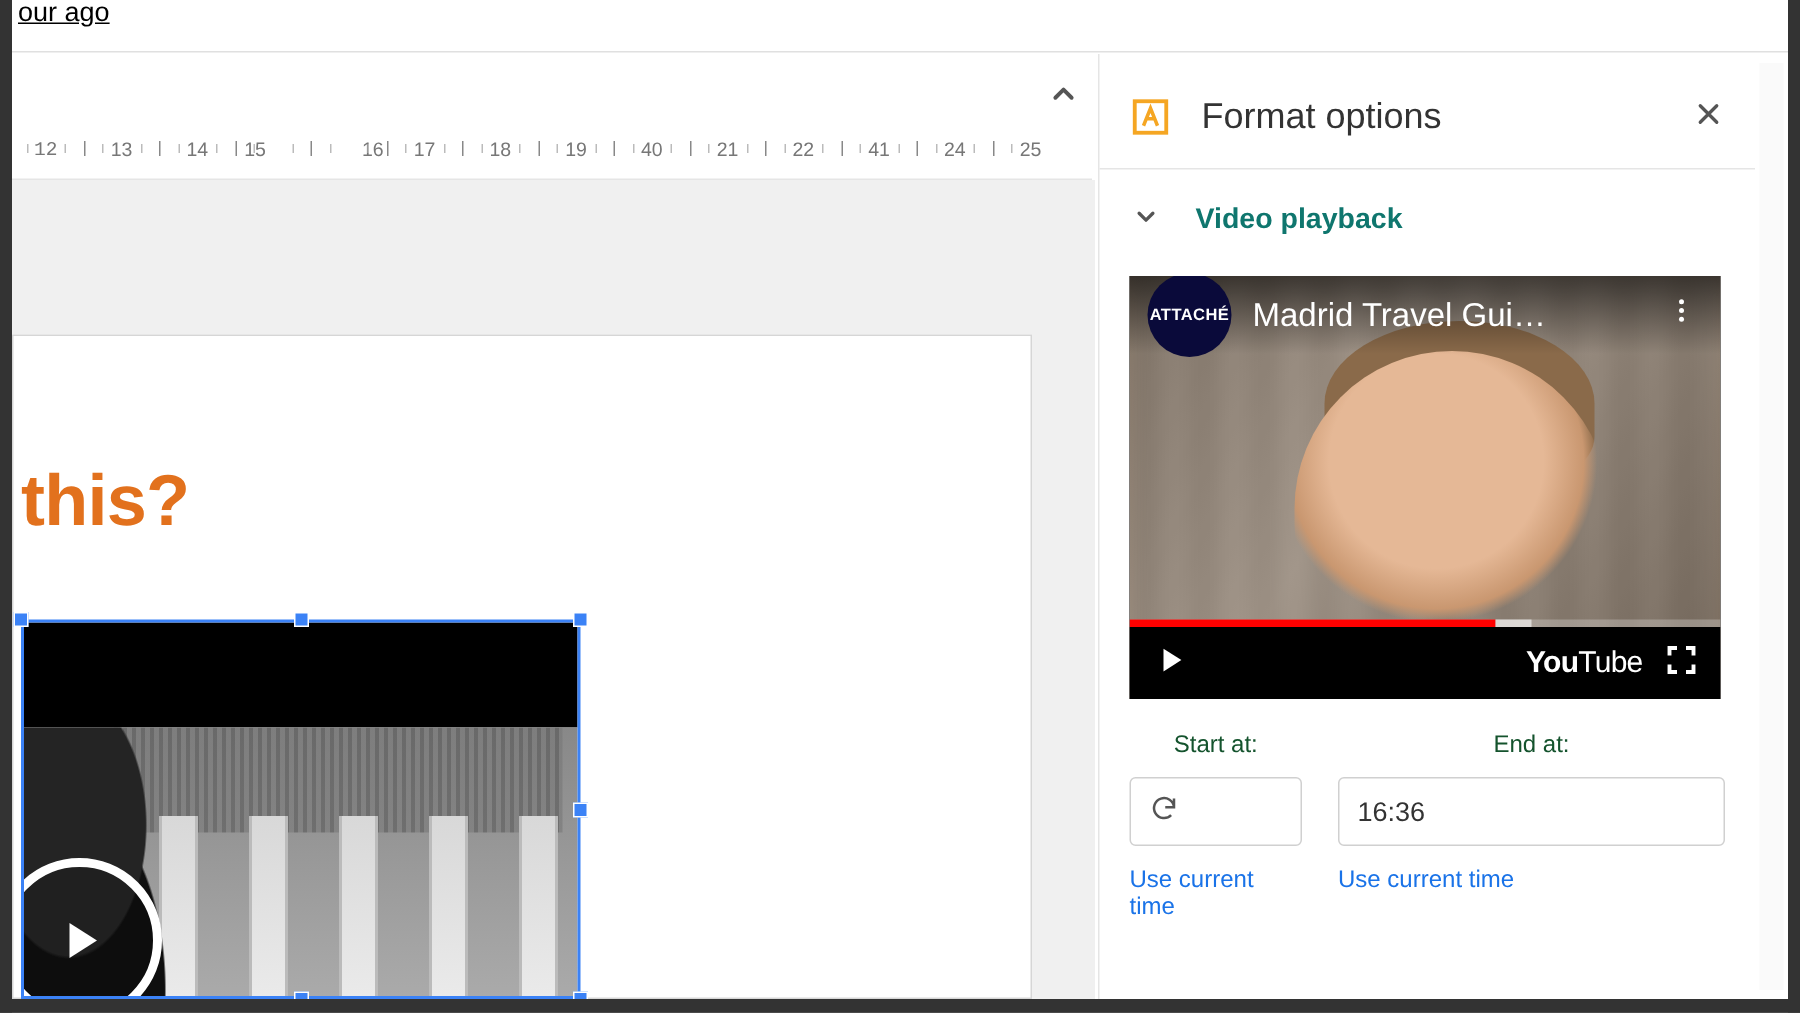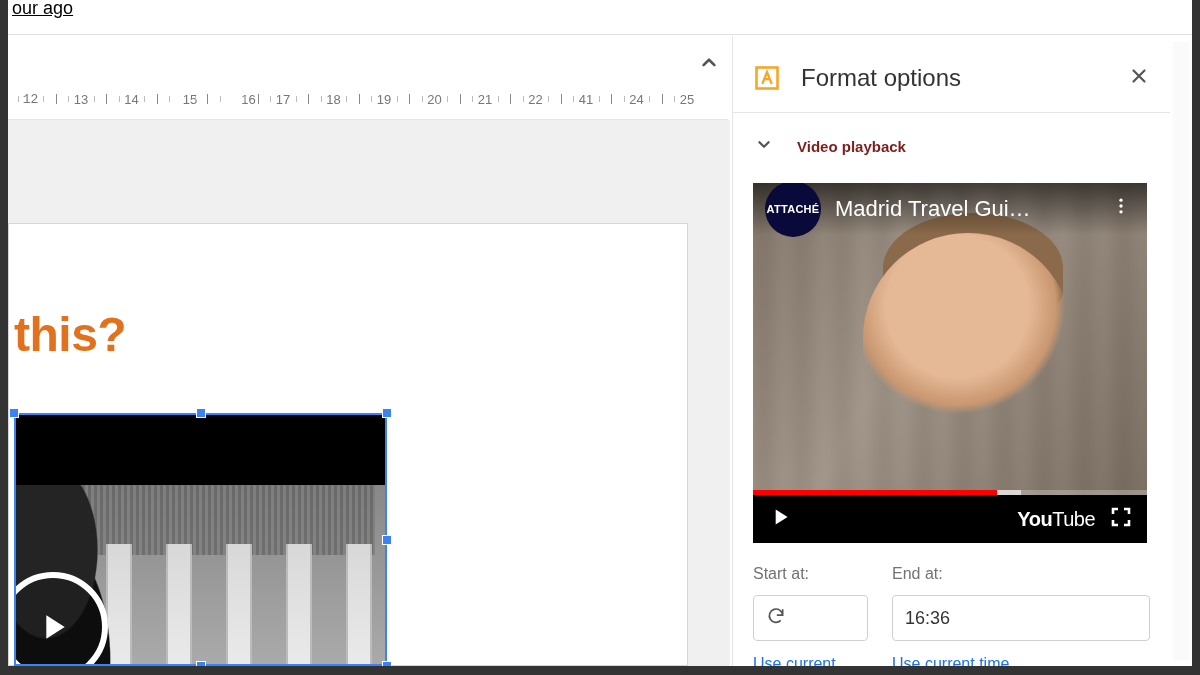--- a/index.html
+++ b/index.html
@@ -40,43 +40,43 @@
   
   .panel { position: absolute; right: 22px; top: 36px; width: 438px; bottom: 0; background: #fff; border-left: 1px solid #e5e5e5; }
   .panel-header { display: flex; align-items: center; padding: 28px 20px 20px 20px; }
   .panel-icon { width: 28px; height: 28px; display: inline-flex; align-items: center; justify-content: center; margin-right: 20px; }
   .panel-title { font-size: 24px; color: #333; font-weight: 400; flex: 1; }
   .panel-close { color: #555; cursor: pointer; }
   .panel-div { height: 1px; background: #e5e5e5; margin: 0; }
 
   .section-header { display: flex; align-items: center; padding: 20px 20px 18px 20px; }
   .section-chevron { color: #666; margin-right: 22px; }
-  .section-title { font-size: 15px; font-weight: 600; color: #7f1d1d; }
-
-  .yt-preview { margin: 6px 20px 0 20px; width: 394px; height: 360px; position: relative; background: #000; overflow: hidden; }
+  .section-title { font-size: 19px; font-weight: 600; color: #0f766e; }
+
+  .yt-preview { margin: 6px 20px 0 20px; width: 394px; height: 282px; position: relative; background: #000; overflow: hidden; }
   .yt-main { position: absolute; inset: 0; background: linear-gradient(120deg, #8a7a6a 0%, #b2a292 40%, #7a6a5a 100%); }
   .yt-face { position: absolute; left: 110px; top: 50px; width: 210px; height: 210px; border-radius: 50% 50% 45% 45%; background: radial-gradient(circle at 45% 35%, #e5b896 0 40%, #c99770 55%, transparent 60%); }
   .yt-hair { position: absolute; left: 130px; top: 30px; width: 180px; height: 110px; border-radius: 50% 50% 30% 30%; background: #8a6a4a; }
   .yt-bg-blur { position: absolute; inset: 0; filter: blur(6px); opacity: 0.25; background: repeating-linear-gradient(90deg, #555 0 20px, #777 20px 40px); }
   .yt-topbar { position: absolute; left: 0; right: 0; top: 0; height: 52px; background: linear-gradient(rgba(0,0,0,0.6), rgba(0,0,0,0)); display: flex; align-items: center; padding: 0 12px; color: #fff; font-size: 20px; }
   .yt-logo { width: 56px; height: 56px; border-radius: 50%; background: #0a0a3a; color: #fff; display: flex; align-items: center; justify-content: center; font-size: 11px; font-weight: 800; letter-spacing: 0.3px; margin-right: 14px; }
   .yt-title { flex: 1; white-space: nowrap; overflow: hidden; text-overflow: ellipsis; font-size: 22px; }
   .yt-more { color: #fff; font-size: 22px; padding: 0 4px; }
   .yt-bottombar { position: absolute; left: 0; right: 0; bottom: 0; height: 48px; background: #000; display: flex; align-items: center; padding: 0 14px; color: #fff; justify-content: flex-end; }
   .yt-play { margin-right: auto; }
   .yt-brand { font-weight: 700; font-size: 20px; letter-spacing: -0.5px; margin-right: 14px; }
   .yt-brand .tube { font-weight: 400; }
   .yt-full { }
   .yt-progress { position: absolute; left: 0; right: 0; bottom: 48px; height: 5px; background: rgba(255,255,255,0.25); }
   .yt-progress-fill { height: 100%; width: 62%; background: #ff0000; }
   .yt-progress-load { position: absolute; left: 62%; width: 6%; top: 0; bottom: 0; background: rgba(255,255,255,0.6); }
 
   .time-row { display: flex; gap: 24px; margin: 22px 20px 0 20px; }
   .time-col { flex: 1; display: flex; flex-direction: column; }
-  .time-label { font-size: 16px; color: #737373; margin-bottom: 12px; }
+  .time-label { font-size: 16px; color: #14532d; margin-bottom: 12px; text-align: center; }
   .time-input-wrap { position: relative; border: 1px solid #d0d0d0; border-radius: 4px; height: 46px; display: flex; align-items: center; padding: 0 12px; }
   .time-input { border: none; outline: none; font-size: 18px; color: #333; flex: 1; background: transparent; font-family: inherit; }
   .reload-btn { color: #555; cursor: pointer; }
   .use-link { margin-top: 14px; font-size: 16px; color: #1a73e8; cursor: pointer; }
 
   .right-scrollbar { position: absolute; right: 0; top: 36px; bottom: 0; width: 22px; background: #fff; }
   .right-scrollbar-track { position: absolute; left: 3px; right: 3px; top: 6px; bottom: 6px; background: #fafafa; }
 
   .outer-shadow-right { position: absolute; right: 0; top: 0; bottom: 0; width: 8px; background: #333; }
   .outer-shadow-left { position: absolute; left: 0; top: 0; bottom: 0; width: 8px; background: #333; }
@@ -104,41 +104,41 @@
         <div class="ruler-tick-major" style="left: -2.75px;"></div>
         <div class="ruler-tick-minor" style="left: 9.875px;"></div>
         <span class="ruler-num" style="left: 73px;">13</span>
         <div class="ruler-tick-major" style="left: 47.75px;"></div>
         <div class="ruler-tick-minor" style="left: 35.125px;"></div>
         <div class="ruler-tick-minor" style="left: 60.375px;"></div>
         <span class="ruler-num" style="left: 123.5px;">14</span>
         <div class="ruler-tick-major" style="left: 98.25px;"></div>
         <div class="ruler-tick-minor" style="left: 85.625px;"></div>
         <div class="ruler-tick-minor" style="left: 110.875px;"></div>
-        <span class="ruler-num" style="left: 182px;">15</span>
+        <span class="ruler-num" style="left: 162px;">15</span>
         <div class="ruler-tick-major" style="left: 148.75px;"></div>
         <div class="ruler-tick-minor" style="left: 136.125px;"></div>
         <div class="ruler-tick-minor" style="left: 161.375px;"></div>
         <span class="ruler-num" style="left: 224.5px; margin-left: 16px;">16</span>
         <div class="ruler-tick-major" style="left: 199.25px;"></div>
         <div class="ruler-tick-minor" style="left: 186.625px;"></div>
         <div class="ruler-tick-minor" style="left: 211.875px;"></div>
         <span class="ruler-num" style="left: 275px;">17</span>
         <div class="ruler-tick-major" style="left: 249.75px;"></div>
         <div class="ruler-tick-minor" style="left: 237.125px;"></div>
         <div class="ruler-tick-minor" style="left: 262.375px;"></div>
         <span class="ruler-num" style="left: 325.5px;">18</span>
         <div class="ruler-tick-major" style="left: 300.25px;"></div>
         <div class="ruler-tick-minor" style="left: 287.625px;"></div>
         <div class="ruler-tick-minor" style="left: 312.875px;"></div>
         <span class="ruler-num" style="left: 376px;">19</span>
         <div class="ruler-tick-major" style="left: 350.75px;"></div>
         <div class="ruler-tick-minor" style="left: 338.125px;"></div>
         <div class="ruler-tick-minor" style="left: 363.375px;"></div>
-        <span class="ruler-num" style="left: 426.5px;">20</span>
+        <span class="ruler-num" style="left: 426.5px;">40</span>
         <div class="ruler-tick-major" style="left: 401.25px;"></div>
         <div class="ruler-tick-minor" style="left: 388.625px;"></div>
         <div class="ruler-tick-minor" style="left: 413.875px;"></div>
         <span class="ruler-num" style="left: 477px;">21</span>
         <div class="ruler-tick-major" style="left: 451.75px;"></div>
         <div class="ruler-tick-minor" style="left: 439.125px;"></div>
         <div class="ruler-tick-minor" style="left: 464.375px;"></div>
         <span class="ruler-num" style="left: 527.5px;">22</span>
         <div class="ruler-tick-major" style="left: 502.25px;"></div>
         <div class="ruler-tick-minor" style="left: 489.625px;"></div>

